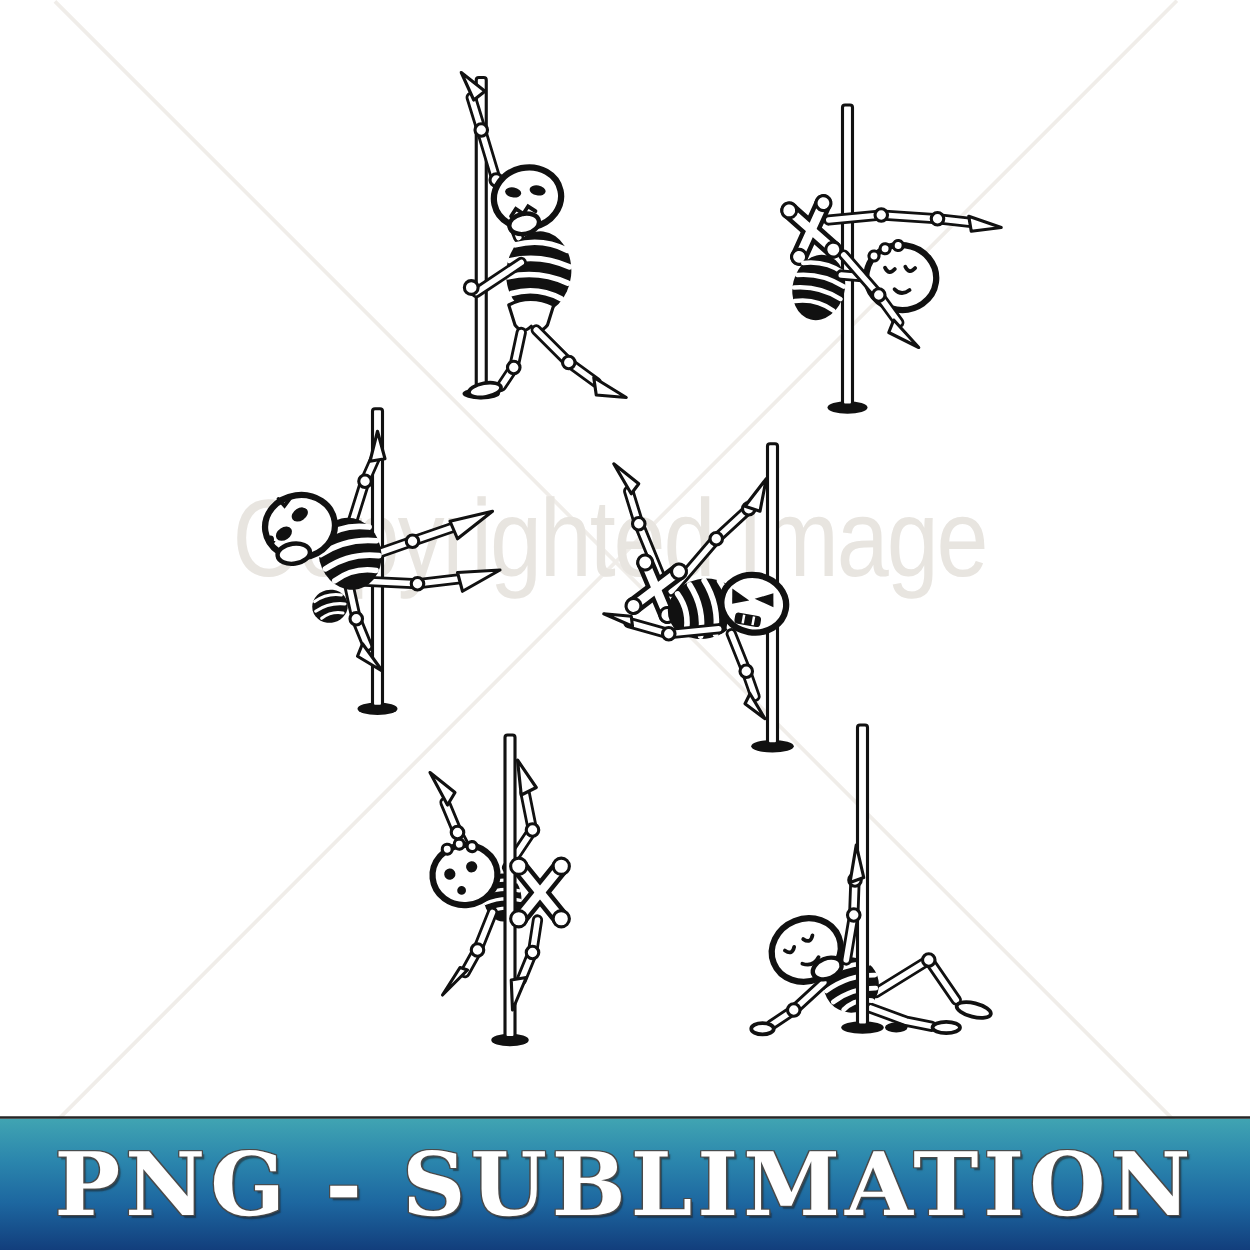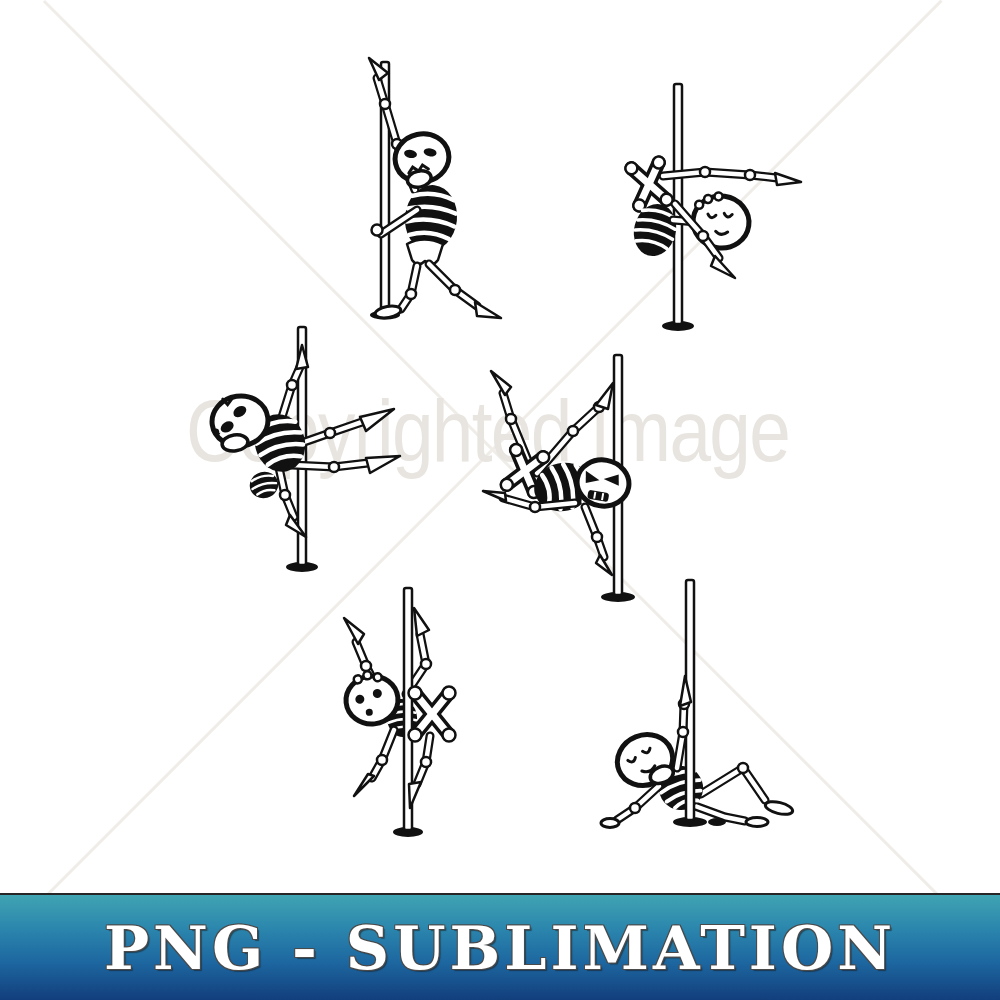--- a/index.html
+++ b/index.html
@@ -21,21 +21,21 @@
   .art{position:absolute;z-index:2;}
   
   .banner{
     position:absolute;left:0;bottom:0;width:1000px;height:105px;z-index:3;
     background:linear-gradient(180deg,#40a4b2 0%,#2b86ad 32%,#1d67a0 64%,#123e7c 100%);
     border-top:2px solid #262626;
     display:flex;align-items:center;justify-content:center;
   }
   .banner-text{
     font-family:"DejaVu Serif","Liberation Serif",serif;font-weight:bold;
-    font-size:60px;letter-spacing:4px;color:#ffffff;white-space:nowrap;
+    font-size:70px;letter-spacing:4px;color:#ffffff;white-space:nowrap;
     text-shadow:
       1px 1px 0 #4a4a4a,-1px -1px 0 #4a4a4a,1px -1px 0 #4a4a4a,-1px 1px 0 #4a4a4a,
       2px 2px 1px rgba(30,30,30,.55);
   }
   
   .bo{fill:none;stroke:#111;stroke-width:9;stroke-linecap:round;stroke-linejoin:round;}
   .bi{fill:none;stroke:#fff;stroke-width:4.5;stroke-linecap:round;stroke-linejoin:round;}
   .knob{fill:#fff;stroke:#111;stroke-width:2.5;}
   .tip{fill:#fff;stroke:#111;stroke-width:2.5;stroke-linejoin:round;}
   .pole{fill:#fff;stroke:#111;stroke-width:2.5;}

